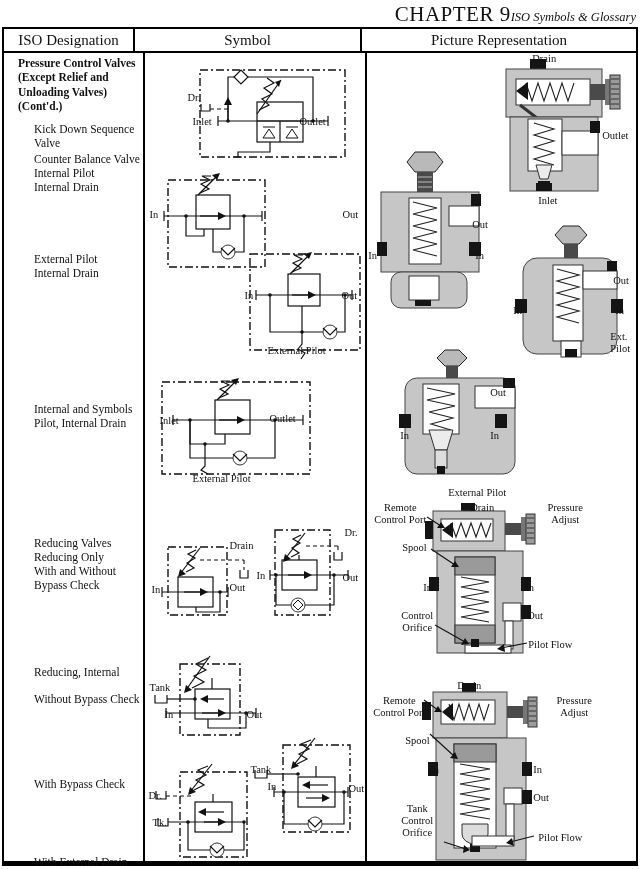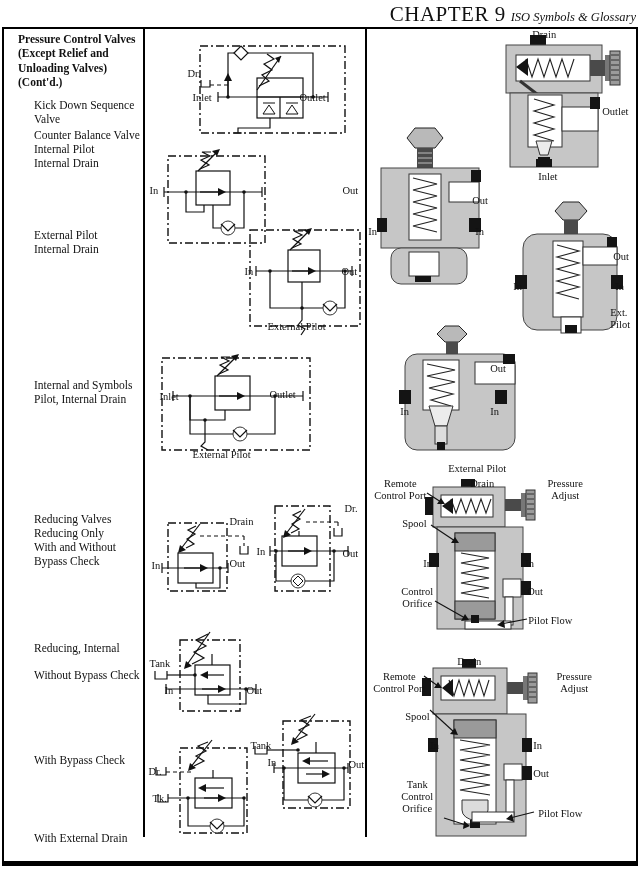--- a/index.html
+++ b/index.html
@@ -1,19 +1,19 @@
 <!DOCTYPE html>
 <html><head>
 <meta charset="utf-8">
 <style>
   html,body{margin:0;padding:0;background:#fff;}
   body{width:640px;height:869px;position:relative;font-family:"Liberation Serif",serif;color:#111;}
   .pagehead{position:absolute;top:2px;right:4px;text-align:right;white-space:nowrap;}
   .chap{font-size:21px;letter-spacing:.5px;}
-  .chapsub{font-size:12.5px;font-style:italic;margin-left:5px;}
+  .chapsub{font-size:12.5px;font-style:italic;}
   .tbl{position:absolute;left:2px;top:27px;width:632px;height:832px;border:2px solid #000;border-bottom:5px solid #000;}
   .thead{display:flex;height:22px;border-bottom:2px solid #000;}
   .th{font-size:15px;text-align:center;line-height:22px;}
   .tbody{display:flex;height:808px;padding-left:12px;}
   .col-iso{width:129px;border-right:2px solid #000;position:relative;}
   .col-sym{width:225px;border-right:2px solid #000;position:relative;}
   .col-pic{width:274px;position:relative;}
   .iso-item{position:absolute;left:18px;width:110px;font-size:11.5px;line-height:1.22;white-space:pre-line;}
   .iso-group{position:absolute;left:2px;top:3px;width:126px;font-size:11.5px;font-weight:bold;line-height:1.25;white-space:pre-line;}
   .lbl{position:absolute;font-size:10.5px;line-height:1.12;white-space:pre-line;}
@@ -34,20 +34,25 @@
   .arr{stroke:#111;stroke-width:1.1;fill:none;}
 </style>
 </head>
 <body>
 
 <div class="pagehead">
   <span class="chap">CHAPTER 9</span><span class="chapsub">ISO Symbols &amp; Glossary</span>
 </div>
 
 <div class="tbl">
+  <div class="thead">
+    <div class="th" style="width:129px;border-right:2px solid #000;">ISO Designation</div>
+    <div class="th" style="width:225px;border-right:2px solid #000;">Symbol</div>
+    <div class="th" style="width:274px;">Picture Representation</div>
+  </div>
   <div class="tbody">
 
     <div class="col-iso">
       <div class="iso-group">Pressure Control Valves
 (Except Relief and
 Unloading Valves)
 (Cont'd.)</div>
       <div class="iso-item" style="top:69px">Kick Down Sequence
 Valve</div>
       <div class="iso-item" style="top:99px;width:116px">Counter Balance Valve</div>

